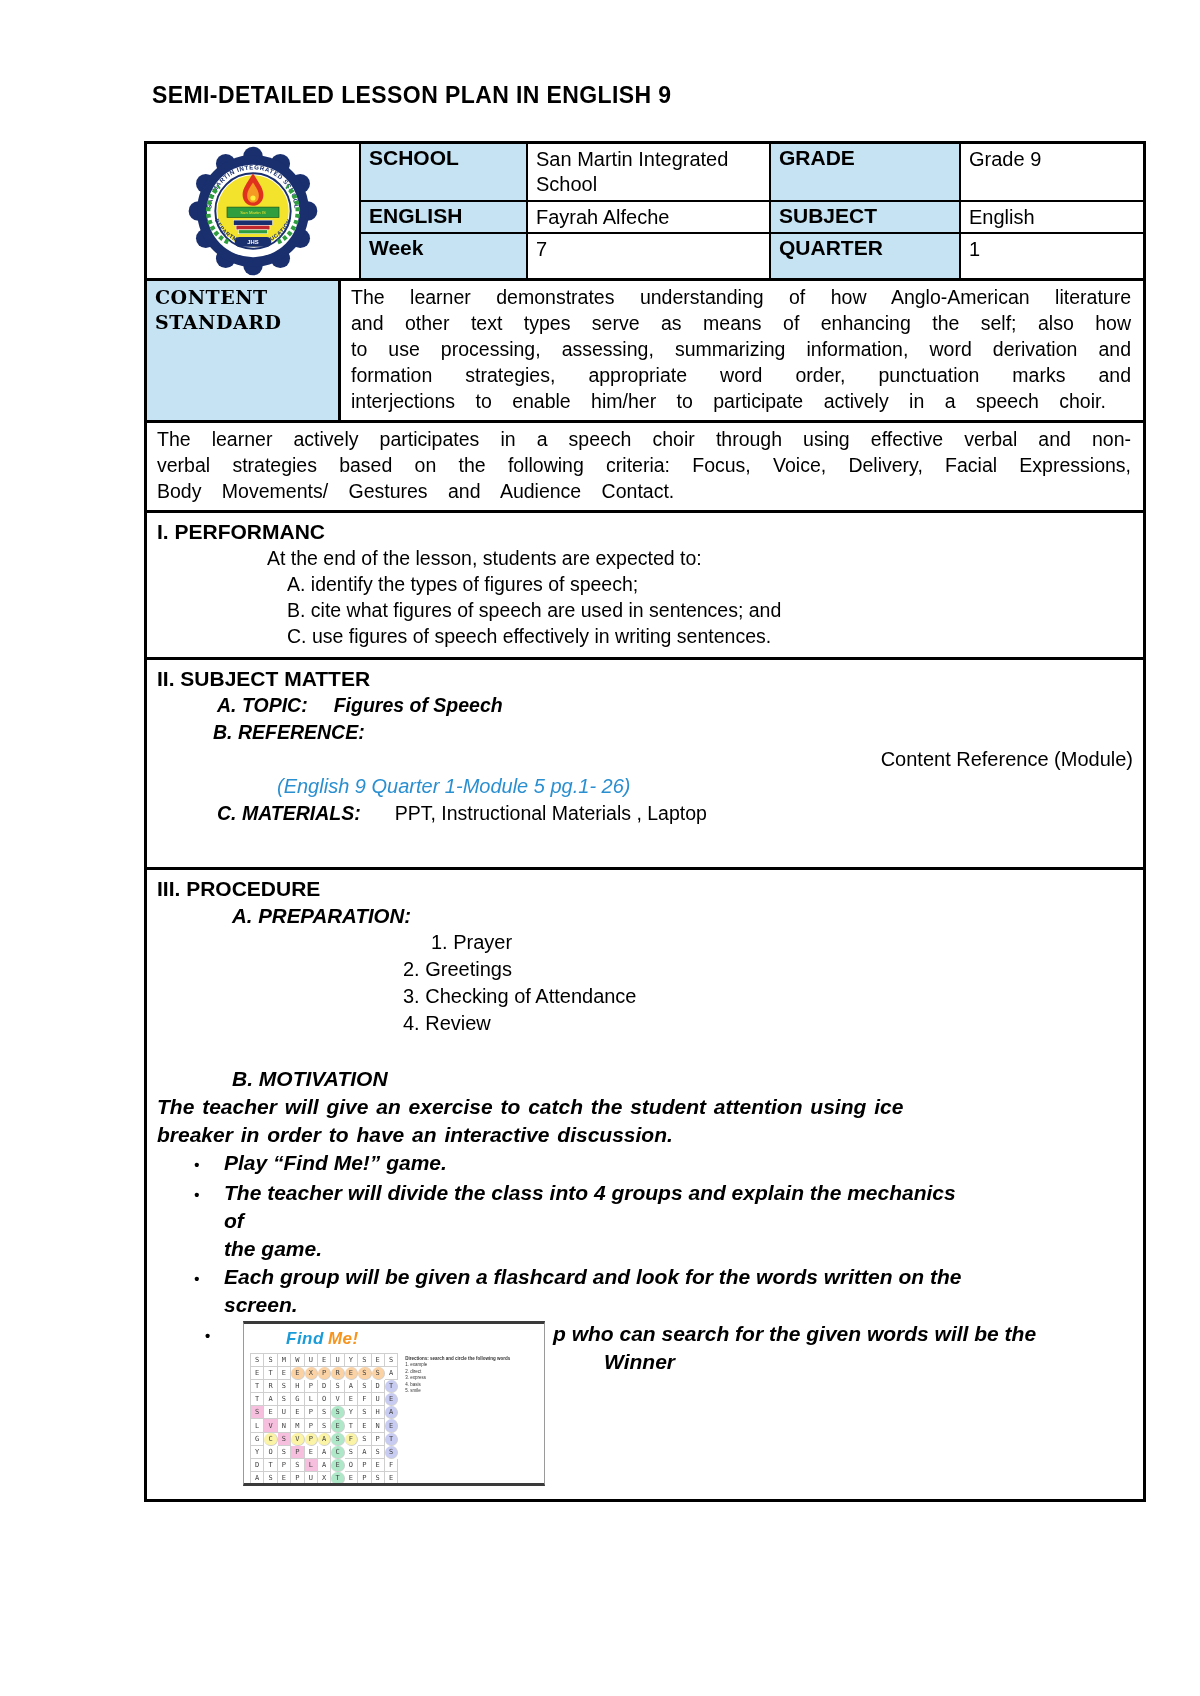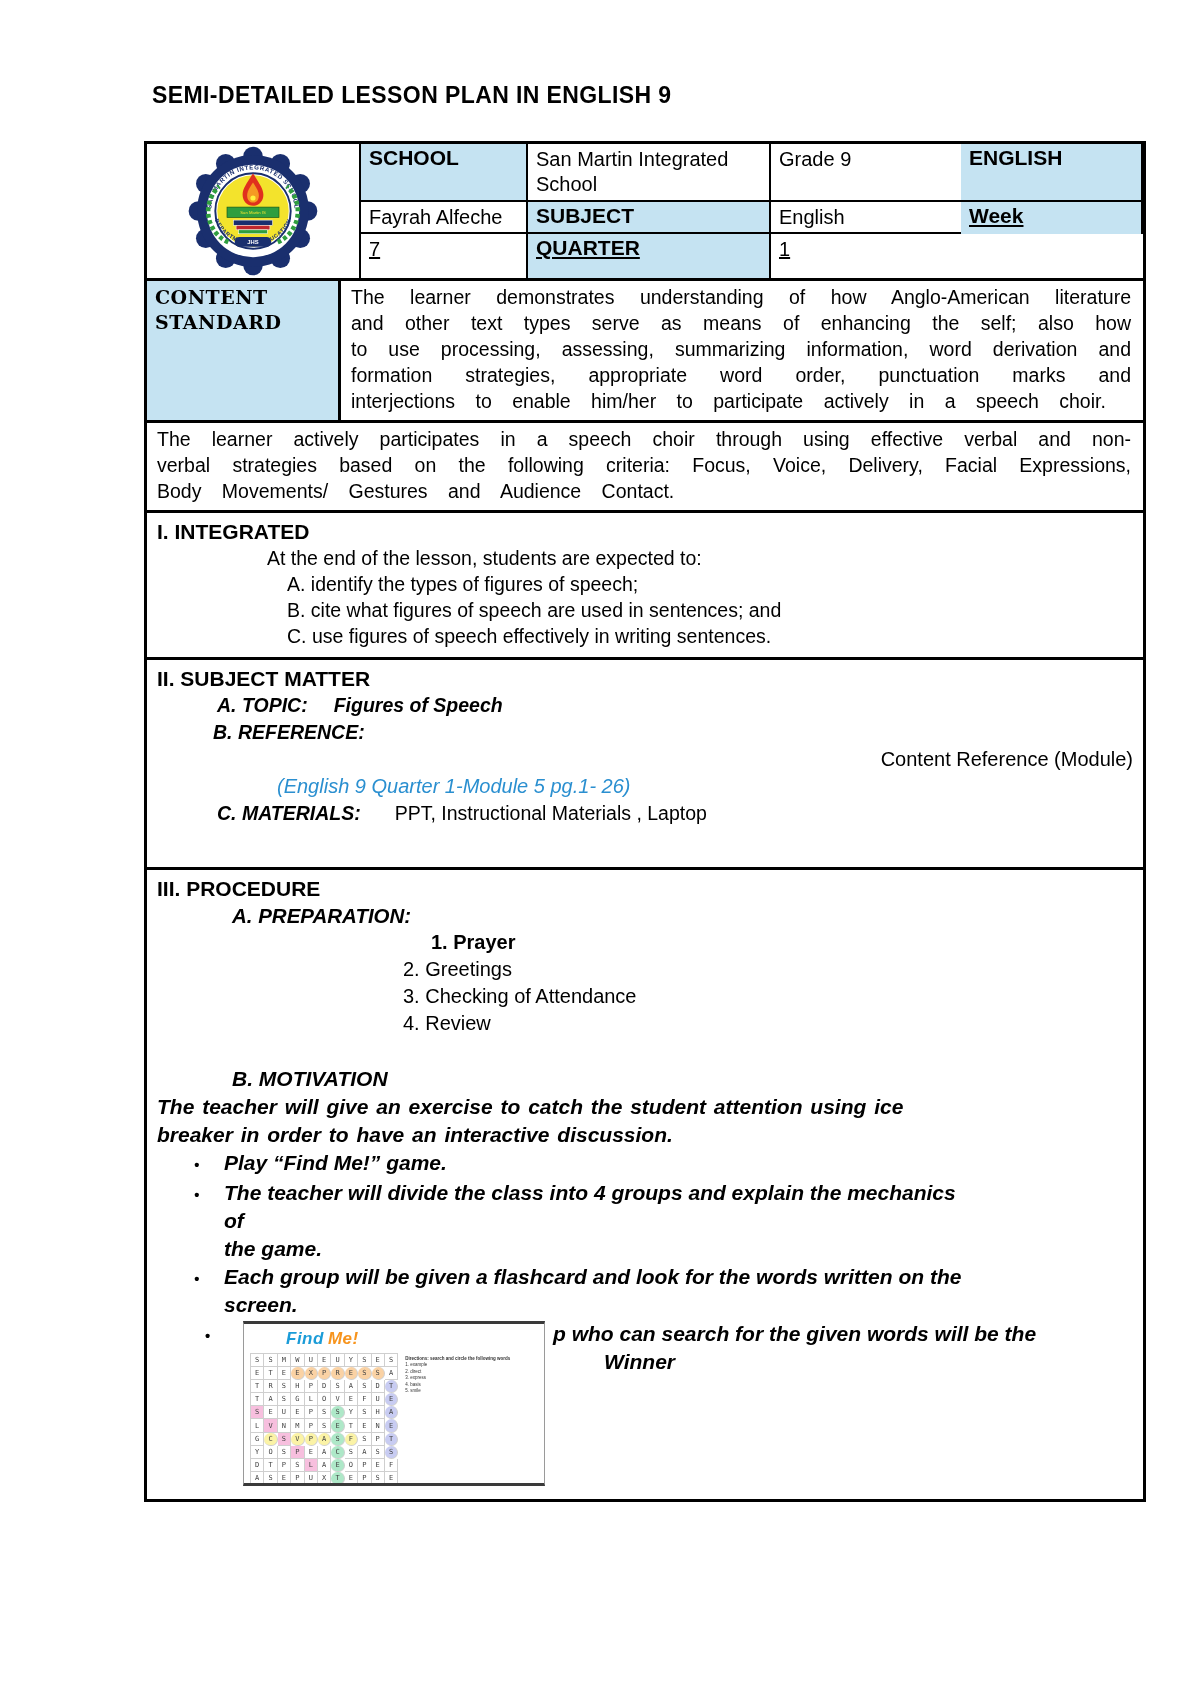--- a/index.html
+++ b/index.html
@@ -18,21 +18,21 @@
   body{width:1200px;height:1696px;position:relative;overflow:hidden;
        font-family:"Liberation Sans",sans-serif;color:#000;}
   .page-title{position:absolute;top:82px;left:152px;width:1000px;
        font-size:23px;font-weight:bold;letter-spacing:.4px;}
   .doc-table{position:absolute;top:141px;left:144px;width:1002px;border:3px solid #000;background:#fff;}
 
   
   .hdr{display:grid;grid-template-columns:214px 167px 243px 190px 1fr;grid-template-rows:58px 32px 44px;}
   .hdr-cell{border-right:2px solid #000;border-bottom:2px solid #000;padding:2px 8px;overflow:hidden;}
   .hdr-cell.lastcol{border-right:none;}
-  .hdr-cell.lastrow{border-bottom:none;text-decoration:underline;}
+  .hdr-cell.lastrow{border-bottom:none;}
   .logo-cell{grid-row:1/4;border-bottom:none;display:flex;align-items:center;justify-content:center;padding:0;}
   .lbl{background:var(--cell-blue);font-weight:bold;font-size:21px;}
   .val{font-size:20px;line-height:25px;padding-top:3px;}
 
   
   .std-row{display:flex;border-top:3px solid #000;}
   .std-label{width:194px;background:var(--cell-blue);border-right:3px solid #000;
        font-family:"DejaVu Serif",serif;font-weight:bold;font-size:19px;line-height:25px;
        padding:4px 8px;letter-spacing:.5px;}
   .std-text{flex:1;padding:3px 12px 6px 10px;font-size:19.5px;line-height:26px;
@@ -53,21 +53,21 @@
   .sm-ref1{margin-left:252px;font-size:20px;text-align:right;}
   .sm-ref2{margin-left:120px;color:var(--ref-blue);font-style:italic;font-size:20px;}
   .sm-mat{margin-left:60px;}
   .sm-mat .k{font-weight:bold;font-style:italic;}
   .sm-mat .v{margin-left:34px;}
   .sm-gap{height:32px;}
 
   .proc-row{min-height:612px;position:relative;}
   .prep-label{margin-left:75px;font-weight:bold;font-style:italic;font-size:20.5px;line-height:27px;}
   .prep-item{margin-left:246px;font-size:20px;line-height:27px;}
-  .prep-item.first{margin-left:274px;font-weight:bold;}
+  .prep-item.first{margin-left:274px;}
   .proc-gap{height:28px;}
   .motiv-label{margin-left:75px;font-weight:bold;font-style:italic;font-size:21px;line-height:28px;}
   .motiv-text{font-weight:bold;font-style:italic;font-size:21px;line-height:28px;word-spacing:2px;}
   .mbullet{display:flex;font-weight:bold;font-style:italic;font-size:21px;line-height:28px;}
   .mbullet .dot{width:30px;margin-left:37px;font-size:15px;padding-top:2px;}
   .mbullet .btext{flex:1;}
 
   
   .b4{position:relative;height:170px;margin-top:2px;}
   .b4-dot{position:absolute;left:48px;top:2px;font-size:15px;font-weight:bold;}
@@ -147,20 +147,21 @@
         </g>
         <g>
           <rect x="72" y="140" width="56" height="15" rx="7" fill="#1a2f6e"></rect>
           <text x="100" y="151" font-size="9" font-weight="bold" fill="#ffffff" text-anchor="middle">JHS</text>
         </g>
       </svg>
     </div>
 
     <div class="hdr-cell lbl">SCHOOL</div>
     <div class="hdr-cell val">San Martin Integrated School</div>
+    <div class="hdr-cell lbl">GRADE</div>
     <div class="hdr-cell val lastcol">Grade 9</div>
 
     <div class="hdr-cell lbl">ENGLISH</div>
     <div class="hdr-cell val">Fayrah Alfeche</div>
     <div class="hdr-cell lbl">SUBJECT</div>
     <div class="hdr-cell val lastcol">English</div>
 
     <div class="hdr-cell lbl lastrow">Week</div>
     <div class="hdr-cell val lastrow">7</div>
     <div class="hdr-cell lbl lastrow">QUARTER</div>
@@ -171,21 +172,21 @@
     <div class="std-label pre">CONTENT
 STANDARD</div>
     <div class="std-text">The learner demonstrates understanding of how Anglo-American literature and other text types serve as means of enhancing the self; also how to use processing, assessing, summarizing information, word derivation and formation strategies, appropriate word order, punctuation marks and interjections to enable him/her to participate actively in a speech choir.</div>
   </div>
 
   <div class="std-row">
     <div class="std-text">The learner actively participates in a speech choir through using effective verbal and non-verbal strategies based on the following criteria: Focus, Voice, Delivery, Facial Expressions, Body Movements/ Gestures and Audience Contact.</div>
   </div>
 
   <div class="sec-row">
-    <div class="sec-heading">I. INTEGRATED</div>
+    <div class="sec-heading">I. PERFORMANC</div>
     <div class="obj-intro">At the end of the lesson, students are expected to:</div>
     <div class="obj-item">A. identify the types of figures of speech;</div>
     <div class="obj-item">B. cite what figures of speech are used in sentences; and</div>
     <div class="obj-item">C. use figures of speech effectively in writing sentences.</div>
   </div>
 
   <div class="sec-row">
     <div class="sec-heading">II. SUBJECT MATTER</div>
     <div class="sm-line sm-topic">
       <span>A. TOPIC:</span><span class="v">Figures of Speech</span>

